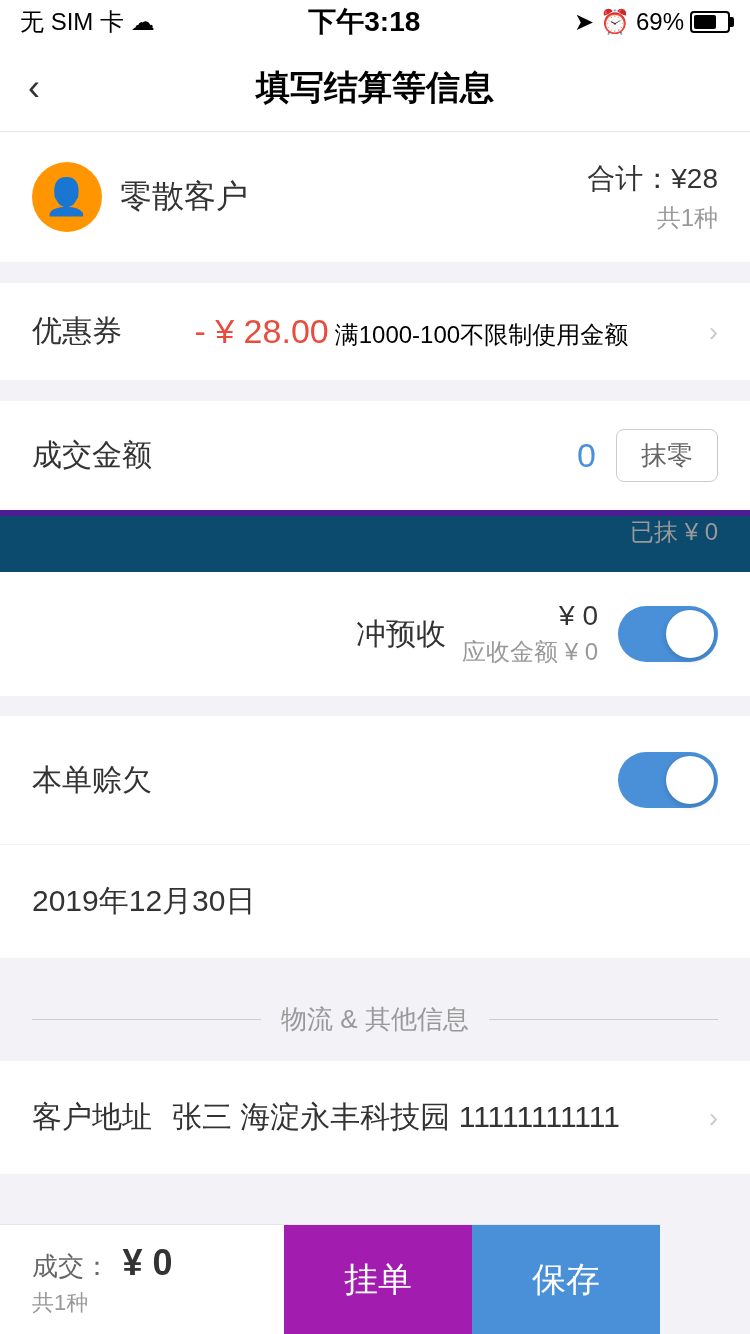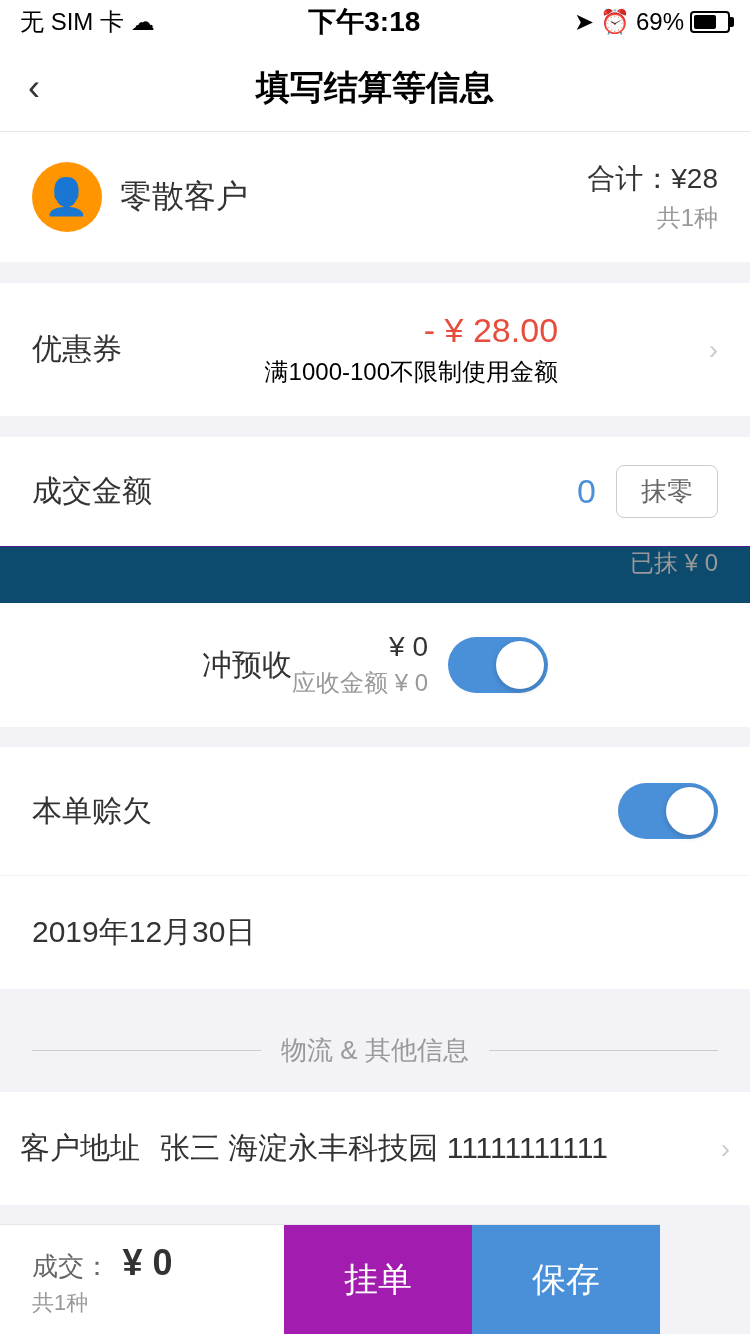--- a/index.html
+++ b/index.html
@@ -92,33 +92,33 @@
     
     .form-row {
       background: #fff;
       padding: 28px 32px;
       display: flex;
       align-items: center;
       justify-content: space-between;
       border-bottom: 1px solid #f2f2f7;
     }
     .form-label { font-size: 30px; color: #333; }
-    .form-right { display: flex; flex-direction: column; align-items: flex-end; gap: 6px; }
+    .form-right { display: flex; flex-direction: row; align-items: flex-end; gap: 6px; }
     .form-value-red { font-size: 34px; color: #e74c3c; font-weight: 500; }
     .form-sub { font-size: 24px; color: #000000; }
     .form-row-chevron { font-size: 28px; color: #ccc; margin-left: 8px; }
 
     
     .deal-row {
       background: #fff;
       padding: 28px 32px;
       display: flex;
       align-items: center;
       justify-content: space-between;
-      border-bottom: 1px solid #4c1d95;
+      border-bottom: 6px solid #4c1d95;
     }
     .deal-right { display: flex; align-items: center; gap: 20px; }
     .deal-value { font-size: 34px; color: #4a90d9; font-weight: 500; }
     .round-zero-btn {
       border: 1px solid #ccc;
       border-radius: 8px;
       padding: 8px 24px;
       font-size: 26px;
       color: #666;
       background: #fff;
@@ -133,21 +133,22 @@
       justify-content: flex-end;
     }
     .deal-sub-text { font-size: 24px; color: #999; }
 
     
     .precollect-row {
       background: #fff;
       padding: 28px 32px;
       display: flex;
       align-items: center;
-      justify-content: center;
+      justify-content: flex-end;
+      gap: 16px;
     }
     .precollect-right { display: flex; align-items: center; gap: 20px; }
     .precollect-info { text-align: right; }
     .precollect-amount { font-size: 28px; color: #333; }
     .precollect-receivable { font-size: 24px; color: #999; margin-top: 4px; }
 
     
     .toggle {
       width: 100px; height: 56px; border-radius: 28px; background: #4a90d9;
       position: relative; cursor: pointer;
@@ -187,21 +188,21 @@
       display: flex;
       align-items: center;
       justify-content: center;
     }
     .logistics-line { flex: 1; height: 1px; background: #ccc; }
     .logistics-text { font-size: 26px; color: #999; padding: 0 20px; }
 
     
     .address-row {
       background: #fff;
-      padding: 36px 20px;
+      padding: 36px 32px;
       display: flex;
       align-items: center;
       justify-content: space-between;
       border-bottom: 1px solid #f2f2f7;
     }
     .address-label { font-size: 30px; color: #333; min-width: 120px; }
     .address-value { font-size: 30px; color: #333; flex: 1; margin-left: 20px; }
     .address-right { display: flex; align-items: center; }
 
     

